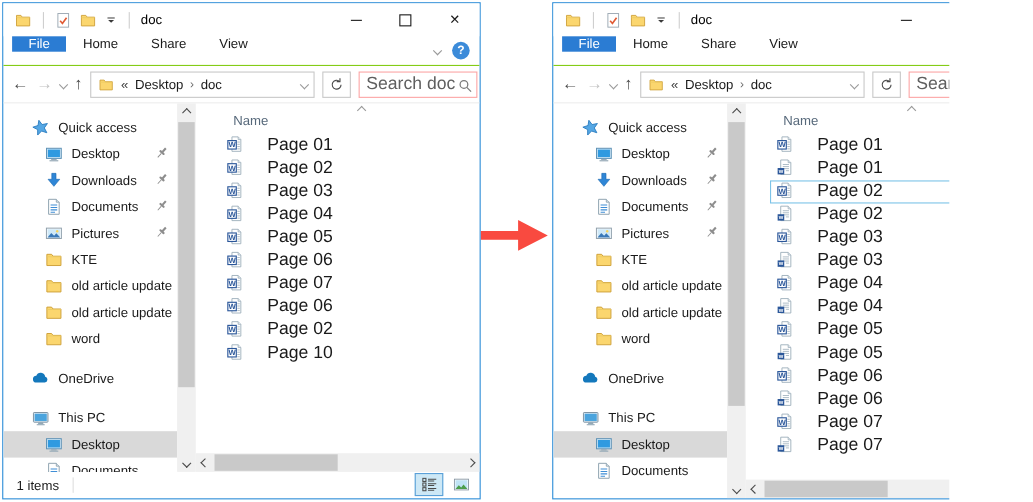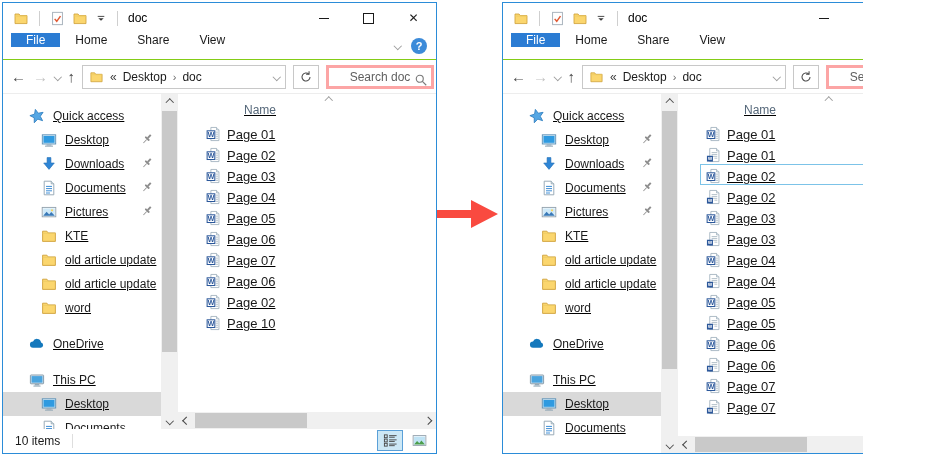--- a/index.html
+++ b/index.html
@@ -40,42 +40,42 @@
   
   .navbar{height:33px;flex:none;display:flex;align-items:center;gap:7px;padding:0 2px 0 8px;border-bottom:1px solid #ededed;}
   .nav-glyph{font-size:15px;color:#4a4a4a;line-height:1;}
   .nav-glyph.disabled{color:#c3c3c3;}
   .addr{width:204px;height:24px;border:1px solid #c8c8c8;box-sizing:border-box;display:flex;align-items:center;
         gap:6px;padding:0 6px;font-size:12px;color:#1a1a1a;background:#fff;}
   .addr .spacer{flex:1;}
   .crumb-prefix{color:#3a3a3a;font-size:12px;}
   .crumb-sep{color:#6a6a6a;font-size:11px;}
   .refresh-box{width:26px;height:24px;border:1px solid #c8c8c8;box-sizing:border-box;display:flex;align-items:center;justify-content:center;}
-  .search{flex:1;height:24px;border:3px solid #fca5a5;box-sizing:border-box;display:flex;align-items:center;
-          padding:0 6px;font-size:12px;color:#5f5f5f;position:relative;background:#fff;justify-content:center;}
+  .search{flex:1;height:24px;border:1px solid #fca5a5;box-sizing:border-box;display:flex;align-items:center;
+          padding:0 6px;font-size:16px;color:#5f5f5f;position:relative;background:#fff;}
   .search svg{position:absolute;right:3px;top:5px;}
 
   
-  .content{flex:1;display:flex;min-height:0;text-decoration:underline;}
+  .content{flex:1;display:flex;min-height:0;}
   .sidebar{width:158px;flex:none;padding-top:10px;overflow:hidden;}
   .side-item{height:24px;display:flex;align-items:center;gap:8px;font-size:12px;color:#1a1a1a;position:relative;box-sizing:border-box;}
   .side-item.sel{background:#d9d9d9;}
   .side-item .pin{position:absolute;right:7px;top:4px;}
   .side-gap{height:12px;}
 
   .side-scroll{width:17px;flex:none;background:#f0f0f0;position:relative;}
   .sarrow{position:absolute;left:0;width:100%;height:15px;display:flex;align-items:center;justify-content:center;}
   .sarrow.top{top:1px;} .sarrow.bottom{bottom:1px;}
   .side-thumb{position:absolute;left:1px;right:1px;top:17px;height:72%;background:#c9c9c9;}
 
   .filelist{flex:1;min-width:0;display:flex;flex-direction:column;position:relative;}
   .sort-caret{position:absolute;top:4px;left:148px;}
-  .file-header{flex:none;padding:9px 0 5px 34px;font-size:12px;color:#56687a;margin-left:32px;}
+  .file-header{flex:none;padding:9px 0 5px 34px;font-size:12px;color:#56687a;}
   .files{flex:1;overflow:hidden;padding-left:22px;}
-  .file-row{height:21px;display:flex;align-items:flex-end;gap:6px;font-size:13px;color:#1a1a1a;
+  .file-row{height:21px;display:flex;align-items:flex-start;gap:22px;font-size:16px;color:#1a1a1a;
             padding-left:5px;margin-right:2px;border:1px solid transparent;box-sizing:border-box;}
   .file-row.focused{border-color:#7cc3e8;}
 
   .hscroll{height:17px;flex:none;background:#f0f0f0;position:relative;}
   .hthumb{position:absolute;top:1px;bottom:1px;left:17px;width:112px;background:#c9c9c9;}
   .harrow{position:absolute;top:0;width:15px;height:100%;display:flex;align-items:center;justify-content:center;}
   .harrow.left{left:1px;} .harrow.right{right:1px;}
 
   .file-vscroll{width:17px;flex:none;background:#f0f0f0;position:relative;}
   .file-vthumb{position:absolute;left:1px;right:1px;top:18px;height:215px;background:#c1c1c1;}
@@ -455,21 +455,21 @@
               <span class="chev left dk sm"></span>
             </div>
             <div class="hthumb"></div>
             <div class="harrow right">
               <span class="chev right dk sm"></span>
             </div>
           </div>
         </div>
       </div>
       <div class="statusbar">
-        <span>10 items</span>
+        <span>1 items</span>
         <span class="status-div"></span>
         <div class="view-btns">
           <div class="view-btn active">
             <svg width="15" height="15" class="ico">
               <use href="#i-details"></use>
             </svg>
           </div>
           <div class="view-btn">
             <svg width="17" height="15" class="ico">
               <use href="#i-thumbs"></use>

